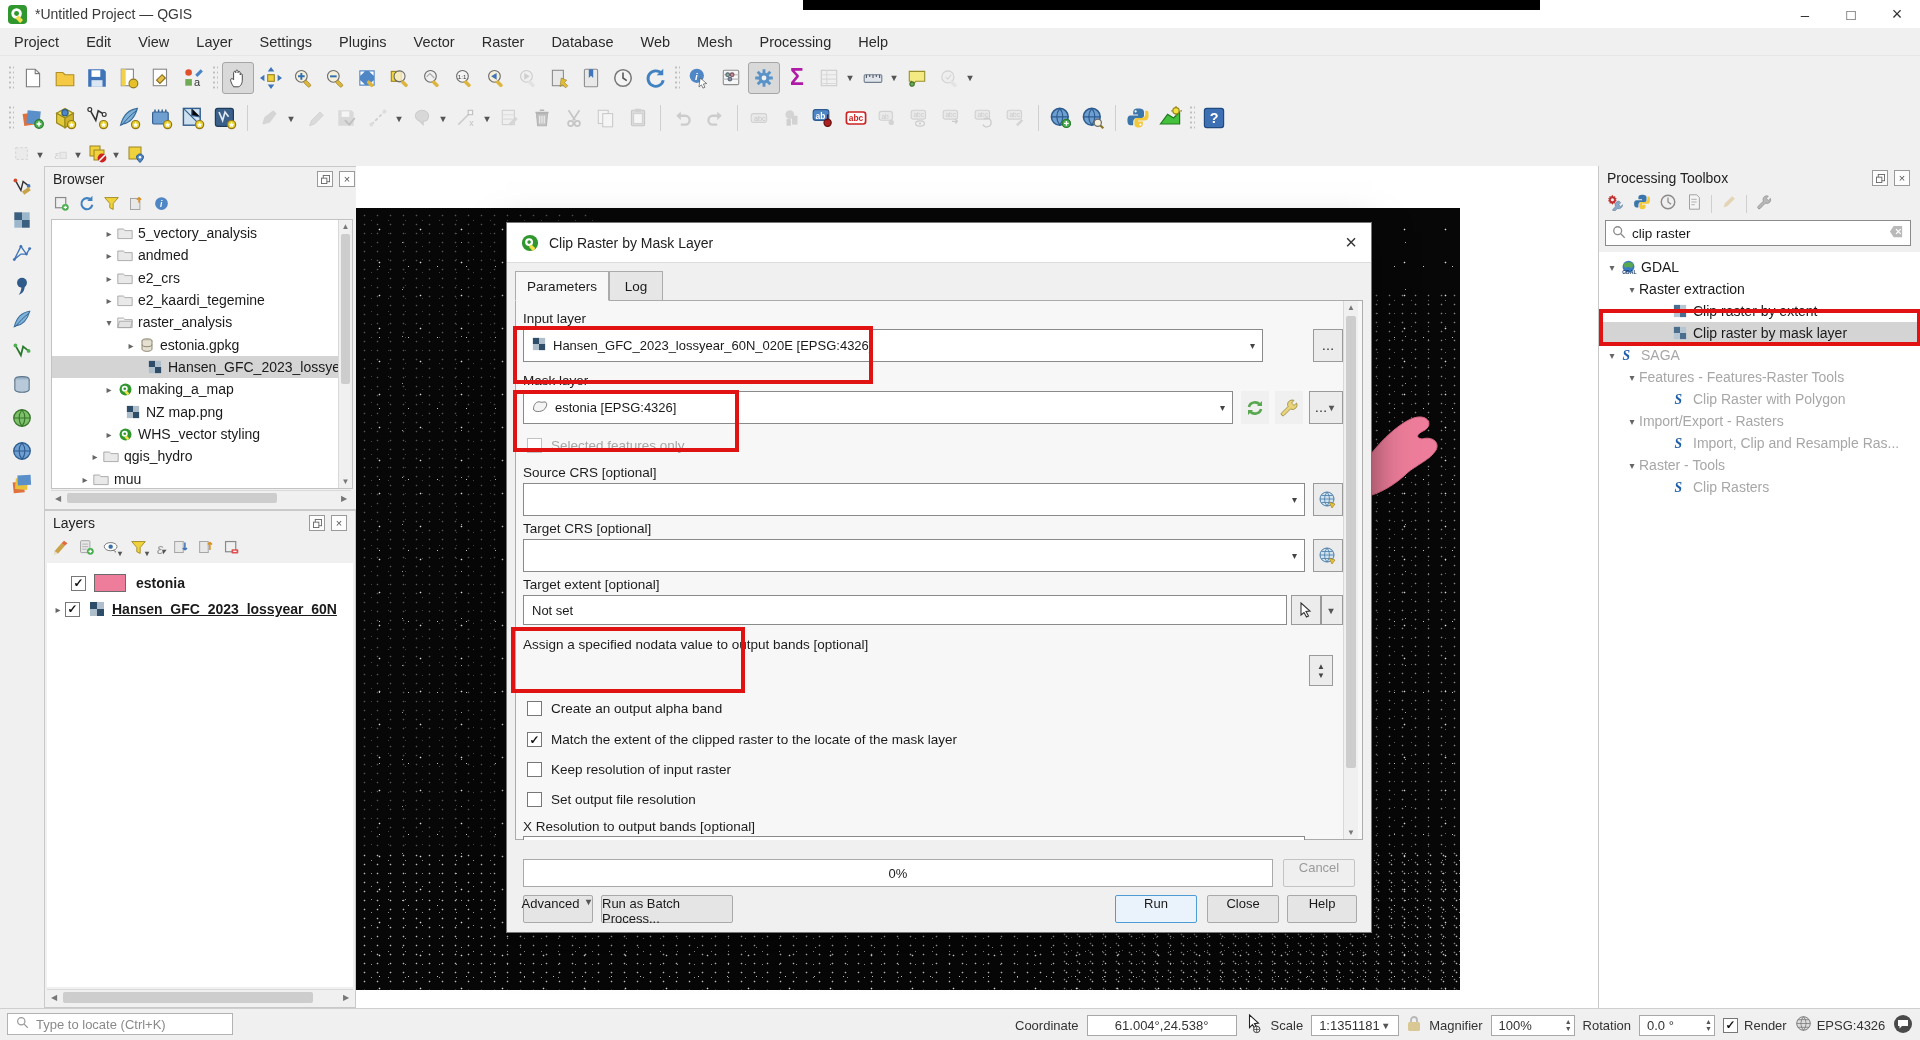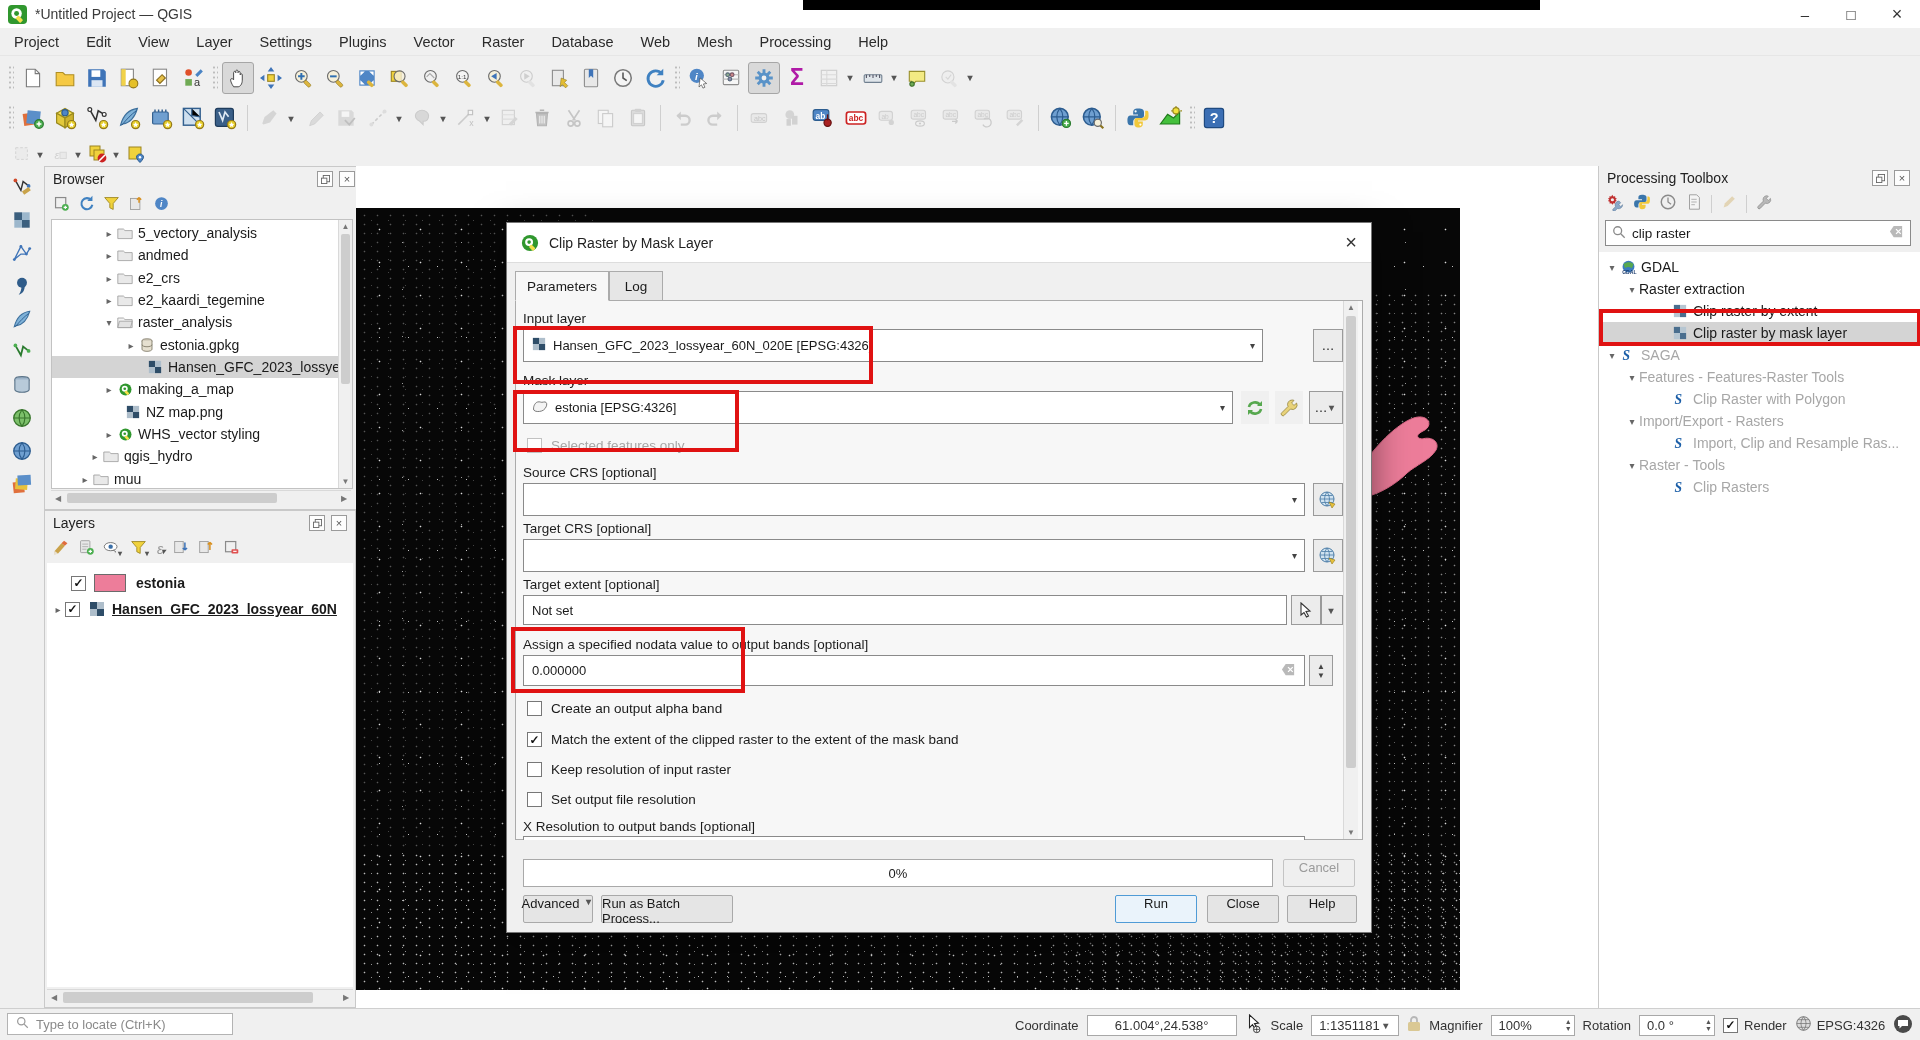--- a/index.html
+++ b/index.html
@@ -1028,39 +1028,32 @@
   <div class="sidebtn" style="left:784px;top:372px;width:30px;height:30px;">
       <svg width="16" height="16" viewBox="0 0 16 16">
         <path d="M3 1l9 8-4 .5 2.5 4.5-2 1L6 10.5 3 13z" fill="#fff" stroke="#333" stroke-width="1.1"></path>
       </svg>
     </div>
   <div class="sidebtn" style="left:814px;top:372px;width:22px;height:30px;">
       <b class="dd">▾</b>
     </div>
 
   <span class="dlabel" style="left:16px;top:414px;">Assign a specified nodata value to output bands [optional]</span>
-  <div class="field" style="left:16px;top:432px;width:782px;height:31px;">
-    <span>0.000000</span>
-    <span style="margin-left:auto;"><svg width="15" height="15" viewBox="0 0 16 16">
-          <path d="M5 2h9v12H5L1 8z" fill="#b9b9b9"></path>
-          <path d="M7.5 5.5l5 5M12.5 5.5l-5 5" stroke="#fff" stroke-width="1.4"></path>
-        </svg></span>
-  </div>
   <div class="sidebtn" style="left:802px;top:432px;width:24px;height:31px;flex-direction:column;font-size:8px;color:#444;line-height:9px;">
       <span>▲</span>
       <span>▼</span>
     </div>
 
   <div class="cbrow" style="left:20px;top:478px;">
     <span class="cbox"></span>
     <span>Create an output alpha band</span>
   </div>
   <div class="cbrow" style="left:20px;top:509px;">
     <span class="cbox">✓</span>
-    <span>Match the extent of the clipped raster to the extent of the mask band</span>
+    <span>Match the extent of the clipped raster to the locate of the mask layer</span>
   </div>
   <div class="cbrow" style="left:20px;top:539px;">
     <span class="cbox"></span>
     <span>Keep resolution of input raster</span>
   </div>
   <div class="cbrow" style="left:20px;top:569px;">
     <span class="cbox"></span>
     <span>Set output file resolution</span>
   </div>
   <span class="dlabel" style="left:16px;top:596px;">X Resolution to output bands [optional]</span>

